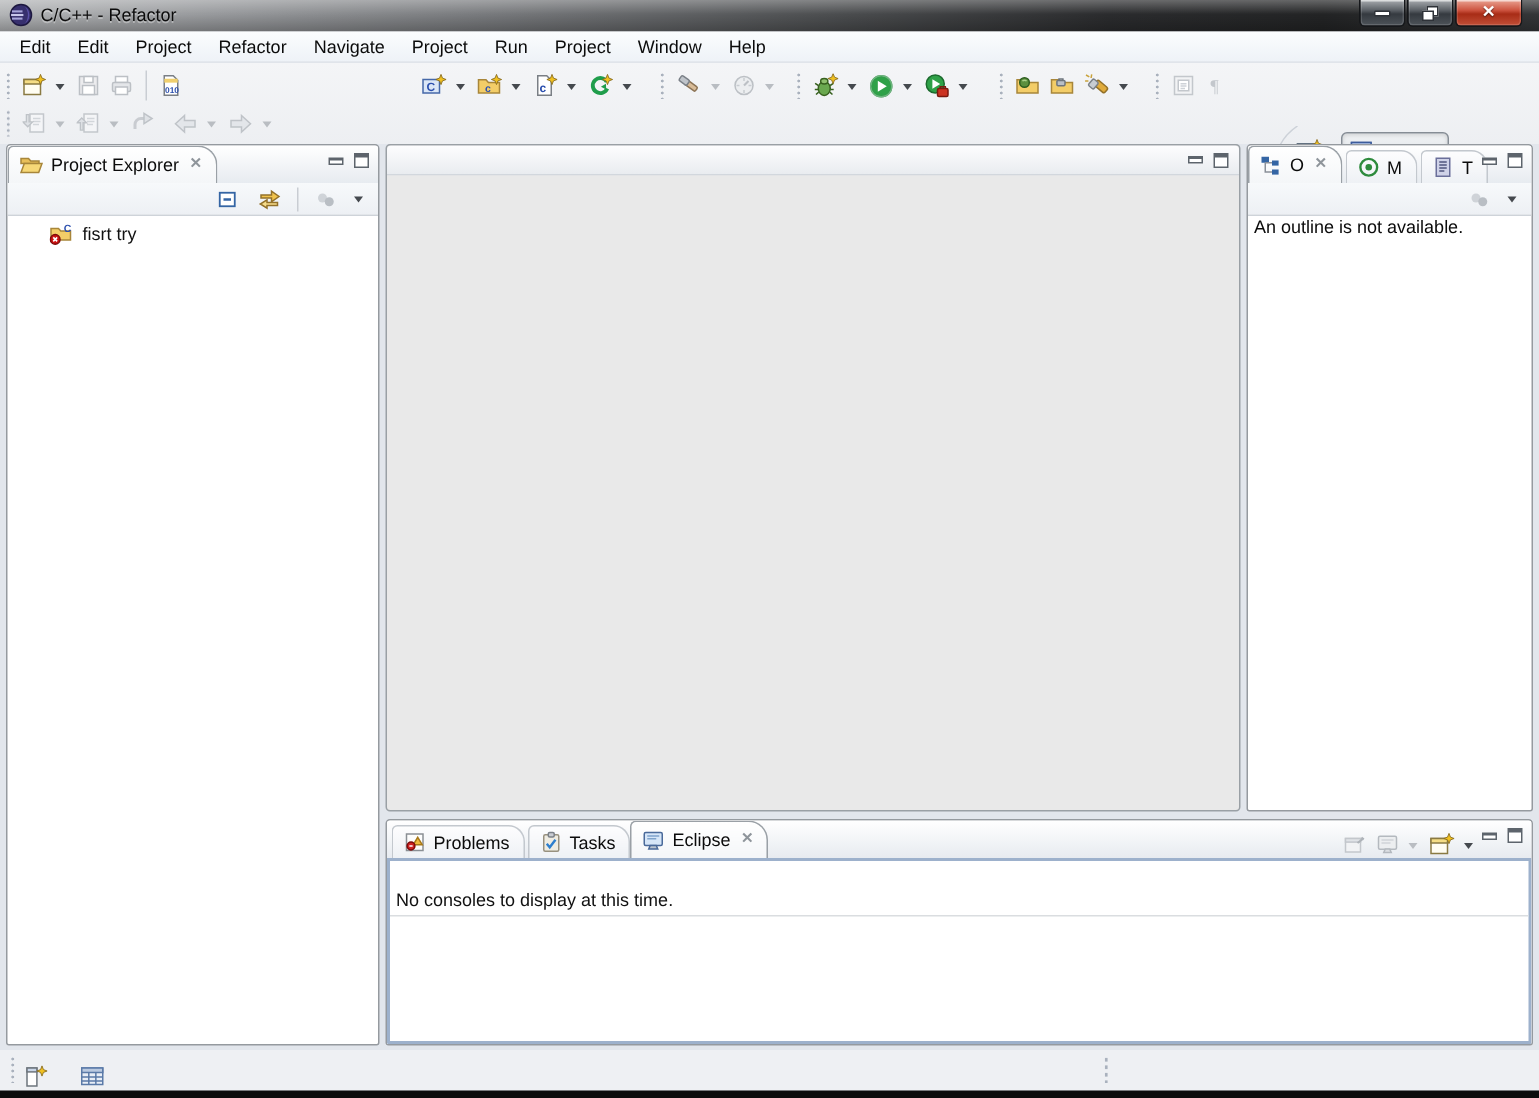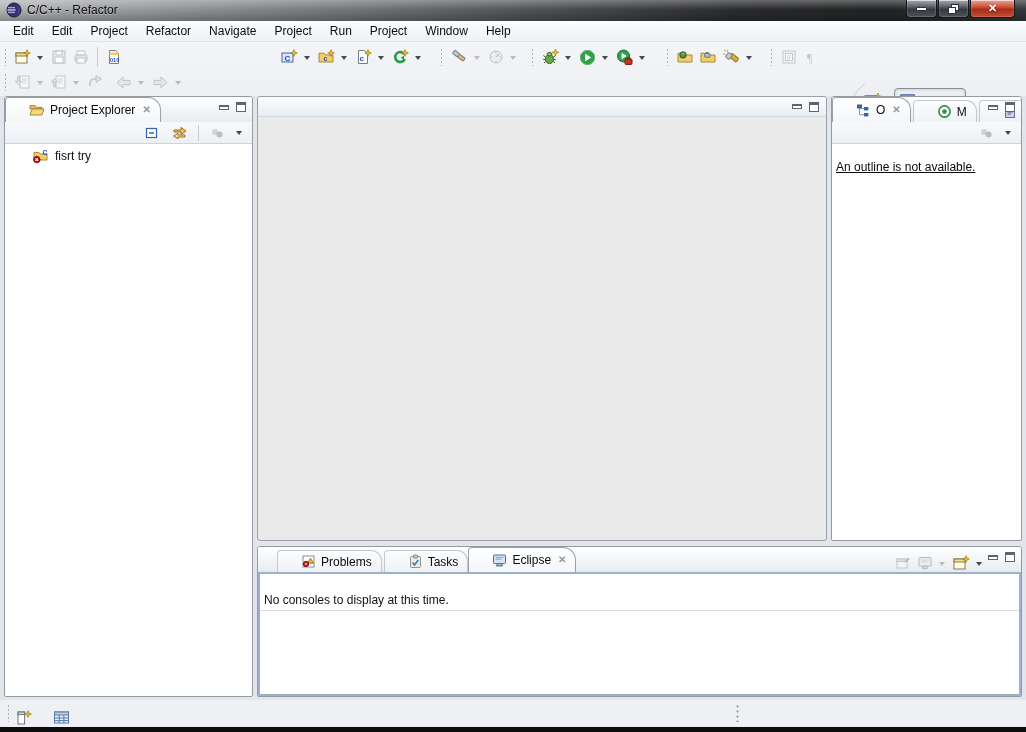--- a/index.html
+++ b/index.html
@@ -48,34 +48,34 @@
   .ic { display:block; }
   .persp-curve { position:absolute; left:846px; top:42px; }
   .persp-bar { position:absolute; right:60px; top:46px; display:flex; align-items:center; gap:9px; }
   .persp-btn { display:flex; align-items:center; gap:5px; height:25px; padding:2px 9px 2px 5px;
     border:1px solid #868d95; border-radius:4px; background:linear-gradient(#f0f2f4,#dce0e5);
     box-shadow:inset 0 1px 3px rgba(0,0,0,.14); color:#0b0b0b; }
 
   
   .panel { position:absolute; background:#fff; border:1px solid #959a9f; border-radius:3px 3px 2px 2px; overflow:hidden; }
   .tabstrip { height:25px; background:linear-gradient(#ffffff,#e7ebf0); display:flex; align-items:flex-end; position:relative; }
-  .tab { display:inline-flex; align-items:center; gap:5px; height:24px; padding:0 9px 0 23px; font-size:12px; color:#0b0b0b; }
+  .tab { display:inline-flex; align-items:center; gap:5px; height:24px; padding:0 9px 0 7px; font-size:12px; color:#0b0b0b; }
   .tab.sel { background:linear-gradient(#ffffff,#f4f6f8); border:1px solid #9aa0a6; border-bottom:none;
     border-radius:4px 13px 0 0; height:25px; }
   .tab.unsel { border:1px solid #c3c8ce; border-bottom:none; border-radius:4px 11px 0 0; height:22px;
     background:linear-gradient(#fdfdfe,#eef1f5); margin-left:2px; }
   .tab-close { color:#8f959b; font-size:10px; font-weight:bold; line-height:1; margin-left:2px; }
   .minmax { position:absolute; right:6px; top:5px; display:flex; gap:7px; align-items:center; }
   .g-pmin { width:10px; height:5px; border:1px solid #5d646c; border-top:2px solid #5d646c; background:#fff; }
   .g-pmax { width:10px; height:10px; border:1px solid #5d646c; border-top:3px solid #5d646c; background:#fff; }
   .viewbar { height:22px; background:linear-gradient(#f7f9fb,#edf0f4); border-bottom:1px solid #ced3d9;
     display:flex; align-items:center; justify-content:flex-end; padding-right:5px; gap:5px; }
   .vsep { width:1px; height:16px; background:#c9cdd3; margin:0 2px; }
   .tree-item { display:flex; align-items:center; gap:5px; padding:3px 0 2px 28px; font-size:12px; }
-  .msg { padding:16px 4px; font-size:12px; color:#0b0b0b;text-decoration:underline; }
+  .msg { padding:0 4px; font-size:12px; color:#0b0b0b; }
 
   .editor-area { position:absolute; left:257px; top:96px; width:570px; height:445px;
     border:1px solid #9aa0a5; border-radius:3px; background:#e9e9e9; }
   .editor-strip { height:20px; background:linear-gradient(#fdfdfe,#e9ecf0); border-bottom:1px solid #d2d7dd;
     border-radius:3px 3px 0 0; display:flex; justify-content:flex-end; align-items:center; padding-right:7px; gap:7px; }
 
   .console-content { position:absolute; left:0; top:25px; right:0; bottom:0;
     border:2px solid #9db1cc; background:#fff; }
   .console-msg { padding:19px 4px 3px 4px; font-size:12px; border-bottom:1px solid #dadde0; }
   .bp-tools { position:absolute; right:34px; top:4px; display:flex; align-items:center; }
@@ -449,21 +449,21 @@
             <circle cx="10.5" cy="9.5" r="3" fill="#b9bec4"></circle>
         </svg>
       </div>
       <span class="dd"></span>
     </div>
     <div class="msg">An outline is not available.</div>
   </div>
 
   <div class="panel" style="left:257px; top:546px; width:765px; height:151px;">
     <div class="tabstrip">
-      <div class="tab unsel" style="margin-left:19px">
+      <div class="tab unsel" style="margin-left:3px">
         <svg class="ic" width="15" height="15" viewBox="0 0 15 15">
           <rect x="2" y="2" width="11" height="11" fill="#fdfdfd" stroke="#8a8f94"></rect>
           <path d="M9.5 4.2l3 5h-6z" fill="#f0b93c" stroke="#a8791a"></path>
           <circle cx="5" cy="10" r="2.6" fill="#cc2222" stroke="#7d0a0a"></circle>
           <path d="M3.9 10h2.2" stroke="#fff" stroke-width="1.1"></path>
         </svg>
         <span>Problems</span>
       </div>
       <div class="tab unsel">
         <svg class="ic" width="15" height="15" viewBox="0 0 15 15">

